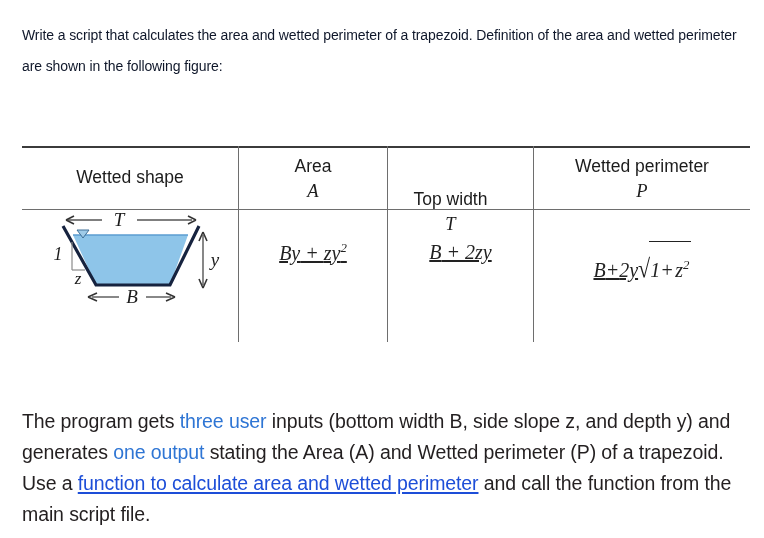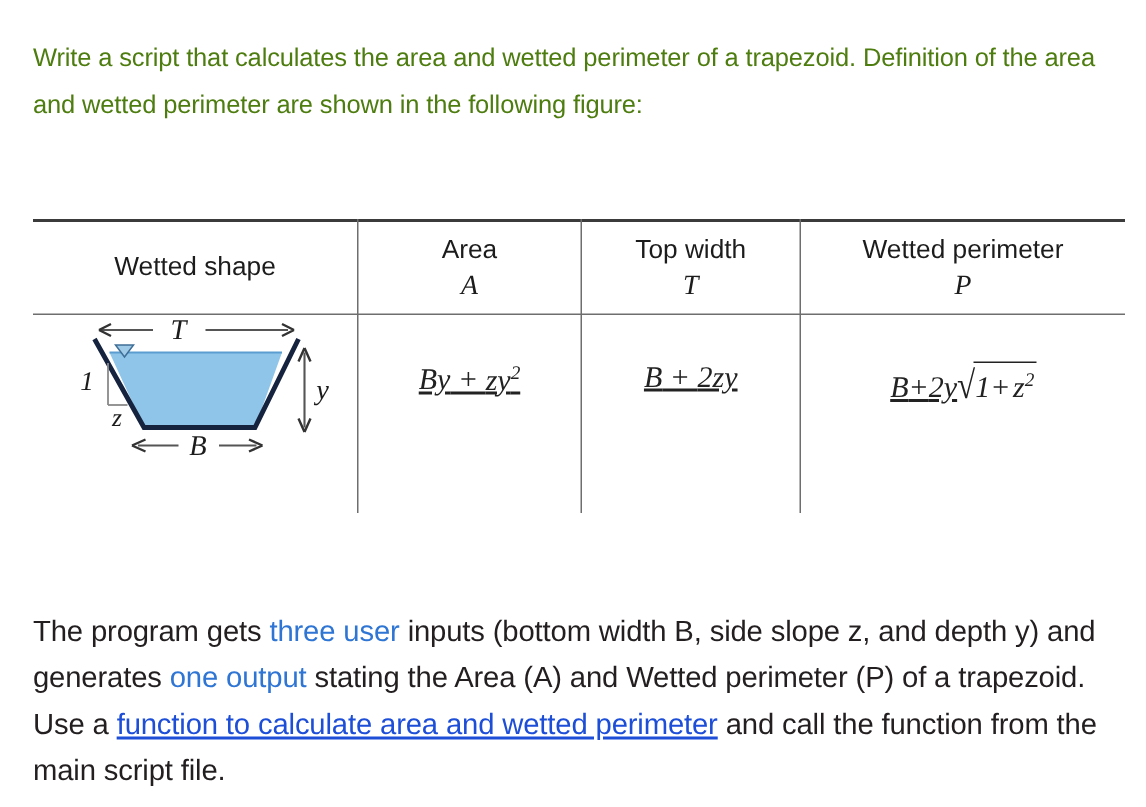--- a/index.html
+++ b/index.html
@@ -16,23 +16,23 @@
     font-family: "Liberation Sans", sans-serif;
     color: #1b1b1b;
   }
 
   
   .intro {
     position: absolute;
     left: 22px;
     top: 6px;
     width: 728px;
-    font-size: 17px;
+    font-size: 14px;
     line-height: 31px;
-    color: #4d7c0f;
+    color: #0f172a;
     letter-spacing: -0.1px;
   }
 
   
   .tbl-wrap {
     position: absolute;
     left: 22px;
     top: 146px;
     width: 728px;
     height: 196px;
@@ -70,21 +70,21 @@
   }
   .hcell .sym {
     display: block;
     font-family: "Liberation Serif", serif;
     font-style: italic;
     font-size: 18.5px;
     line-height: 24px;
   }
   .h-shape { left: 0px;   width: 216px; top: 19px; }
   .h-area  { left: 217px; width: 148px; }
-  .h-top   { left: 366px; width: 145px; }
+  .h-top   { left: 356px; width: 145px; margin-top: 33px; }
   .h-wp    { left: 512px; width: 216px; }
 
   .fcell {
     position: absolute;
     top: 95px;
     text-align: center;
     font-family: "Liberation Serif", serif;
     font-style: italic;
     font-size: 20px;
     color: #222;
@@ -93,21 +93,21 @@
   }
   .f-area { left: 217px; width: 148px; }
   .f-top  { left: 366px; width: 145px; }
   .f-wp   { left: 512px; width: 216px; }
   .fcell sup { font-size: 0.64em; font-style: italic; }
 
   .sqrt-expr { display: inline-block; position: relative; }
   .sqrt-sign { display: inline-block; font-style: normal; font-size: 22px;
                transform: scaleY(1.18) translateY(-1px); }
   .sqrt-body { display: inline-block; border-top: 1.4px solid #222;
-               padding: 4px 1px 0 1px; margin-left: -1px; }
+               padding: 16px 1px 0 1px; margin-left: -1px; }
 
   
   .figure {
     position: absolute;
     left: 0px;
     top: 62px;
     width: 216px;
     height: 130px;
   }
   .fig-caption {

